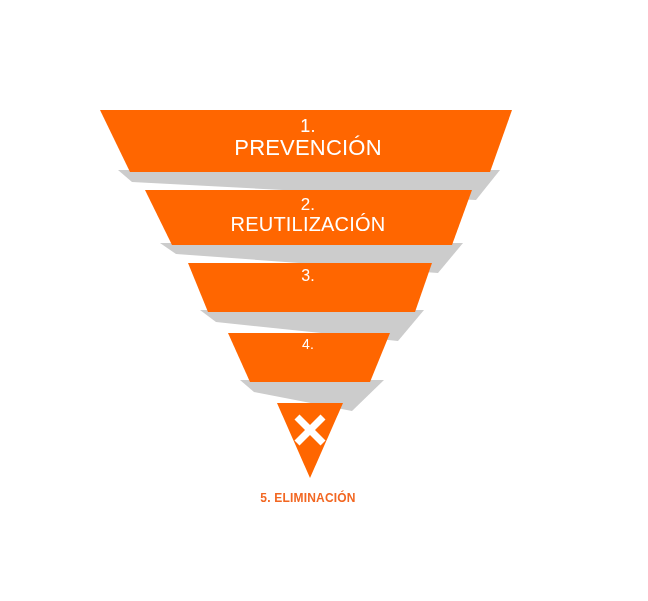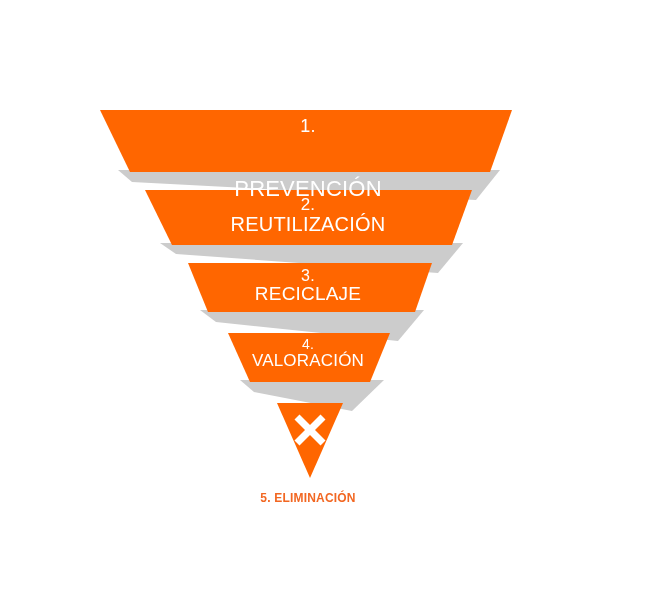--- a/index.html
+++ b/index.html
@@ -44,21 +44,21 @@
     font-weight: 400;
   }
   
   #label-tier-1 {
     left: 308px;
     top: 117px;
     transform: translateX(-50%);
     font-size: 21px;
   }
   #label-tier-1 .tier-num { font-size: 18px; }
-  #label-tier-1 .tier-name { font-size: 22px; margin-top: 41px; }
+  #label-tier-1 .tier-name { font-size: 22px; }
   
   #label-tier-2 {
     left: 308px;
     top: 196px;
     transform: translateX(-50%);
     font-size: 19px;
   }
   #label-tier-2 .tier-num { font-size: 17px; }
   #label-tier-2 .tier-name { font-size: 20px; }
   
@@ -128,23 +128,21 @@
     <span class="tier-name">PREVENCIÓN</span>
   </div>
 
   <div class="tier-label" id="label-tier-2">
     <span class="tier-num">2.</span>
     <span class="tier-name">REUTILIZACIÓN</span>
   </div>
 
   <div class="tier-label" id="label-tier-3">
     <span class="tier-num">3.</span>
-    <span class="tier-name">RECICLAJE</span>
   </div>
 
   <div class="tier-label" id="label-tier-4">
     <span class="tier-num">4.</span>
-    <span class="tier-name">VALORACIÓN</span>
   </div>
 
   <div id="caption-tier-5">5. ELIMINACIÓN</div>
 
 </div>
 
 </body></html>

